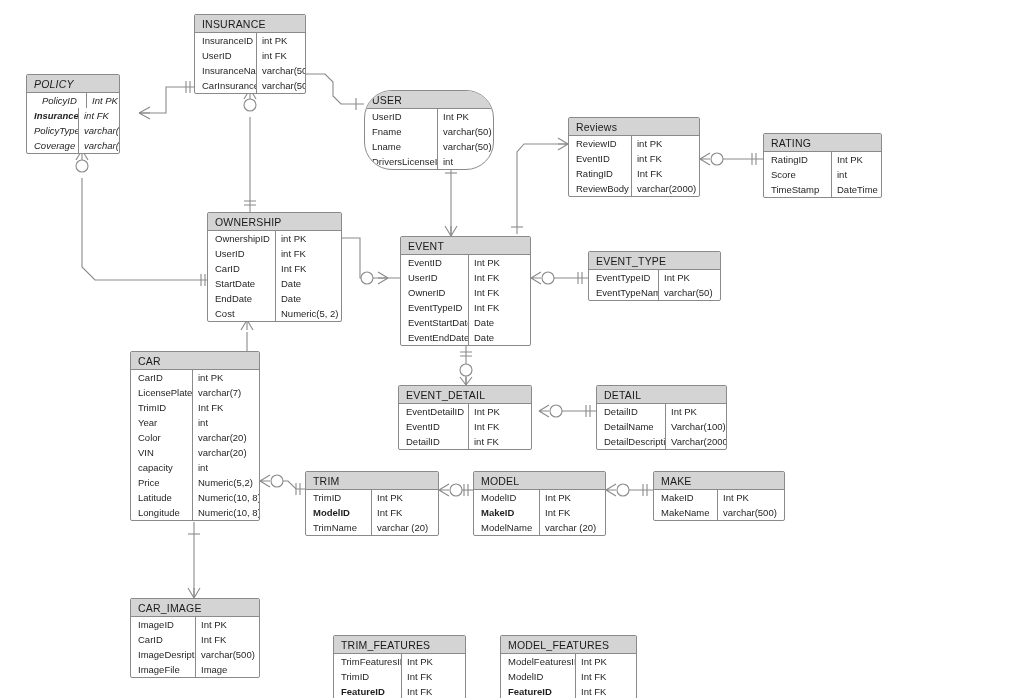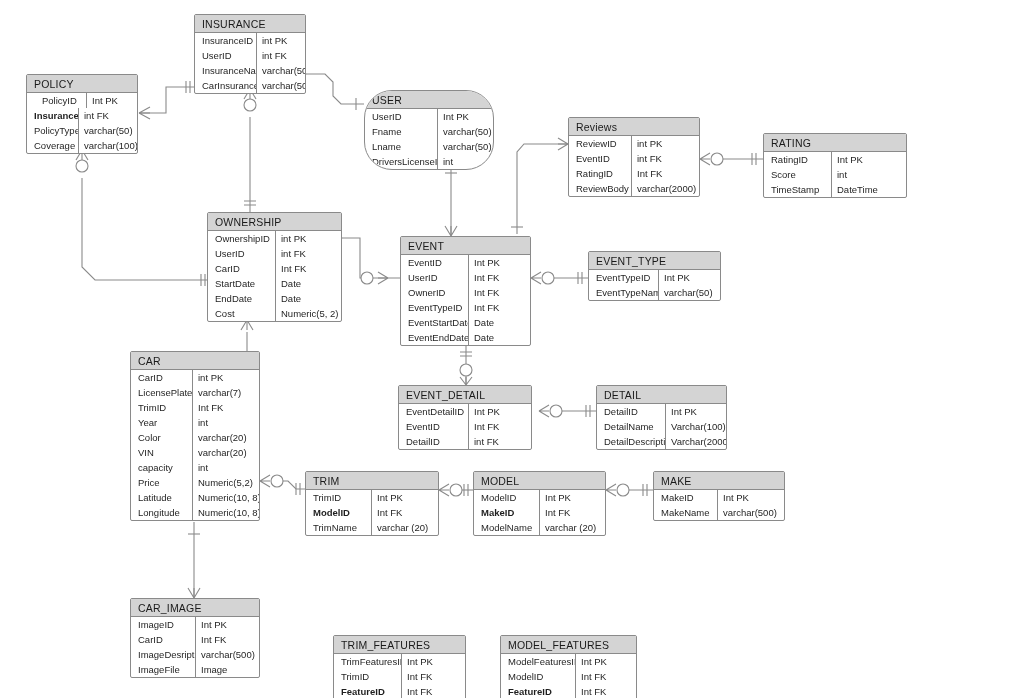--- a/index.html
+++ b/index.html
@@ -143,21 +143,21 @@
 
       <path d="M618,490 L653,490"></path>
       <path d="M606,490 L616,484 M606,490 L616,490 M606,490 L616,496"></path>
       <circle cx="623" cy="490" r="6" fill="#ffffff"></circle>
       <path d="M643,484 L643,496 M647,484 L647,496"></path>
 
     </g>
   </svg>
 
   <div id="entities-layer">
-      <div class="entity" style="left: 26px; top: 74px; width: 112px;">
+      <div class="entity" style="left: 26px; top: 74px; width: 94px; font-style: italic;">
         <div class="ehead">POLICY</div>
         <div class="erow">
           <div class="ecol-name" style="width: 52px; flex: 0 0 52px; margin-left: 8px;">PolicyID</div>
           <div class="ecol-type">Int PK</div>
         </div>
         <div class="erow bold">
           <div class="ecol-name" style="width: 52px; flex: 0 0 52px;">InsuranceID</div>
           <div class="ecol-type">int FK</div>
         </div>
         <div class="erow">
@@ -219,21 +219,21 @@
         </div>
         <div class="erow">
           <div class="ecol-name" style="width: 63px; flex: 0 0 63px;">RatingID</div>
           <div class="ecol-type">Int FK</div>
         </div>
         <div class="erow">
           <div class="ecol-name" style="width: 63px; flex: 0 0 63px;">ReviewBody</div>
           <div class="ecol-type">varchar(2000)</div>
         </div>
       </div>
-      <div class="entity" style="left: 763px; top: 133px; width: 144px;">
+      <div class="entity" style="left: 763px; top: 133px; width: 119px;">
         <div class="ehead">RATING</div>
         <div class="erow">
           <div class="ecol-name" style="width: 68px; flex: 0 0 68px;">RatingID</div>
           <div class="ecol-type">Int PK</div>
         </div>
         <div class="erow">
           <div class="ecol-name" style="width: 68px; flex: 0 0 68px;">Score</div>
           <div class="ecol-type">int</div>
         </div>
         <div class="erow">

